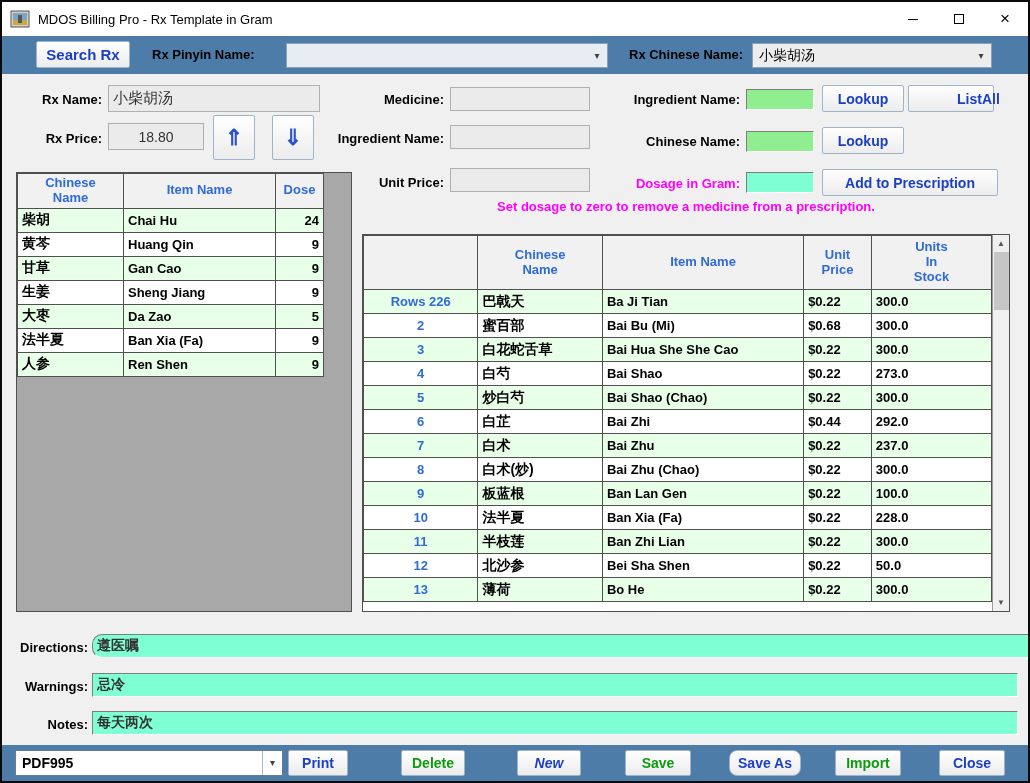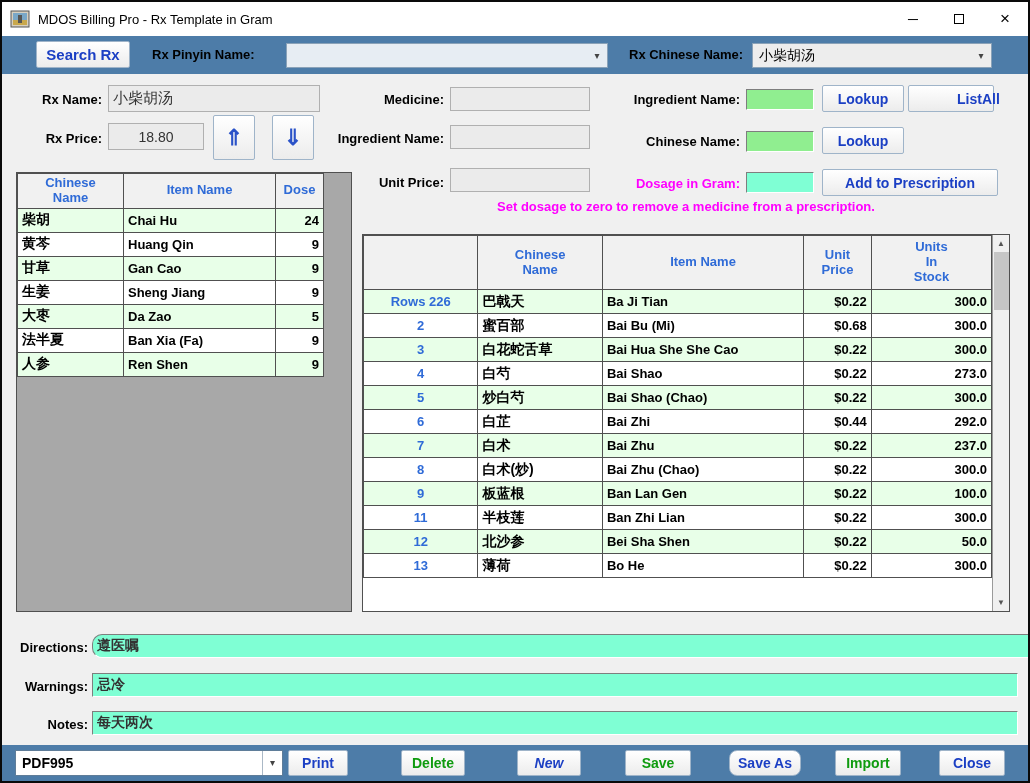--- a/index.html
+++ b/index.html
@@ -79,21 +79,21 @@
   .grid-table { border-collapse:collapse; table-layout:fixed; }
   .grid-table th { background:#f1f1f1; color:#2f6bd7; font-weight:bold; font-size:13px; text-align:center; border:1px solid #505050; padding:2px 1px; line-height:1.15; vertical-align:middle; }
   .grid-table td { border:1px solid #505050; font-size:13px; font-weight:bold; color:#000; padding:0 4px; height:24px; white-space:nowrap; overflow:hidden; }
   .grid-table tbody tr:nth-child(odd)  td { background:#e8ffe8; }
   .grid-table tbody tr:nth-child(even) td { background:#ffffff; }
   .pgrid th { height:31px; }
   .mgrid th { height:54px; }
   td.cn { font-size:14px; }
   td.ds { text-align:right; }
   td.rh { color:#2f6bd7; text-align:center; font-size:13px; }
-  td.up, td.st { text-align:right; }
+  td.up, td.st { }
   .hw62 { display:inline-block; width:62px; }
   .hw46 { display:inline-block; width:46px; }
   .hw42 { display:inline-block; width:42px; }
 
   
   .vscroll { position:absolute; right:0; top:0; bottom:0; width:17px; background:#f0f0f0; border-left:1px solid #9a9a9a; }
   .scroll-btn { position:absolute; left:0; width:100%; height:17px; font-size:8px; color:#555; text-align:center; line-height:17px; cursor:pointer; }
   .scroll-btn.top { top:0; }
   .scroll-btn.bottom { bottom:0; }
   .scroll-thumb { position:absolute; top:17px; left:1px; width:15px; height:58px; background:#c6c6c6; cursor:pointer; }
@@ -330,20 +330,27 @@
             </tr>
 
             <tr>
               <td class="rh">9</td>
               <td class="cn">板蓝根</td>
               <td>Ban Lan Gen</td>
               <td class="up">$0.22</td>
               <td class="st">100.0</td>
             </tr>
 
+            <tr>
+              <td class="rh">10</td>
+              <td class="cn">法半夏</td>
+              <td>Ban Xia (Fa)</td>
+              <td class="up">$0.22</td>
+              <td class="st">228.0</td>
+            </tr>
 
             <tr>
               <td class="rh">11</td>
               <td class="cn">半枝莲</td>
               <td>Ban Zhi Lian</td>
               <td class="up">$0.22</td>
               <td class="st">300.0</td>
             </tr>
 
             <tr>

